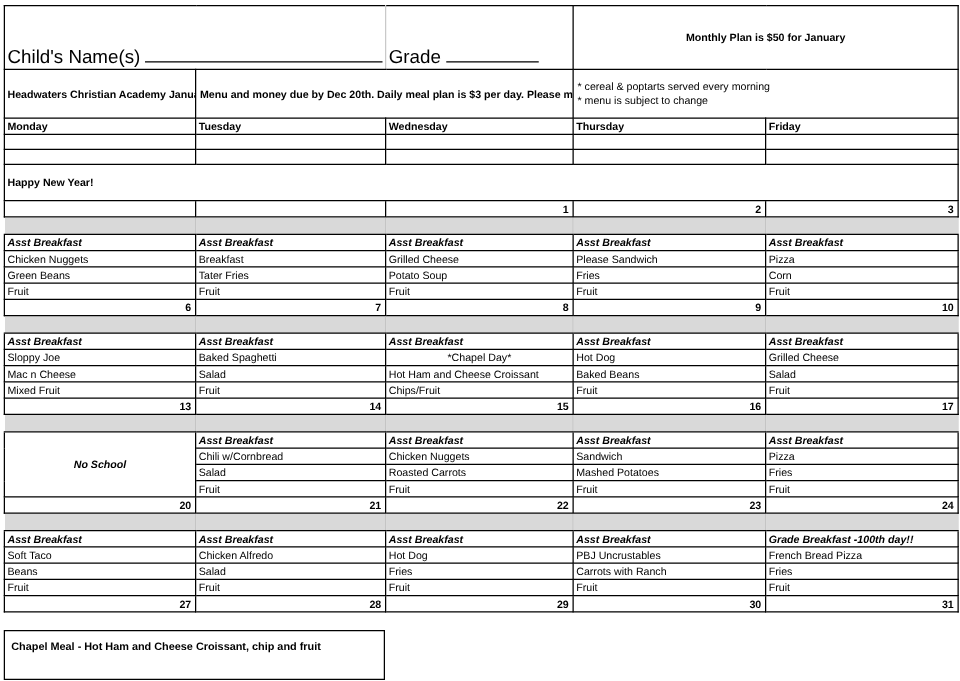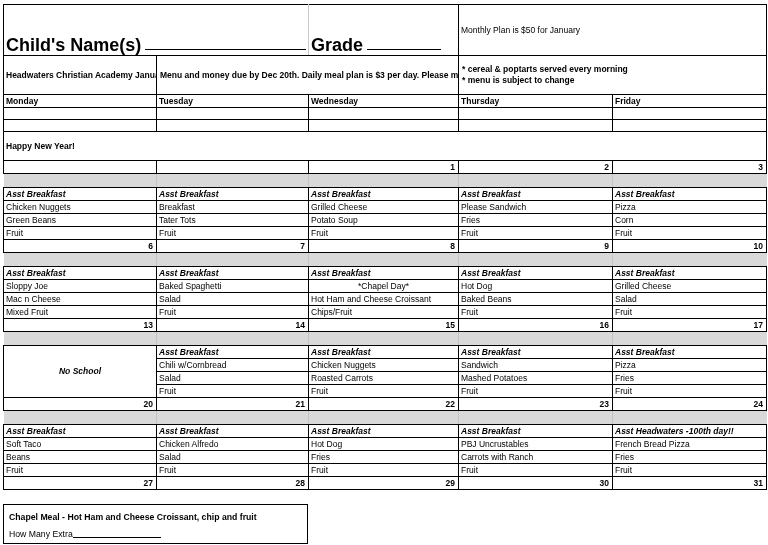--- a/index.html
+++ b/index.html
@@ -48,59 +48,59 @@
     height: 47px;
     vertical-align: bottom !important;
     padding-bottom: 3px !important;
     position: relative;
   }
   .child-inner {
     display: flex;
     align-items: flex-end;
   }
   .child-label {
-    font-size: 18px;
-    font-weight: bold;
+    font-size: 15px;
+    font-weight: normal;
     line-height: 13px;
     white-space: nowrap;
   }
   .rule {
     flex: 1;
     border-bottom: 1.6px solid #000;
     margin-left: 4px;
     margin-bottom: 2px;
     height: 1px;
   }
   .grade-rule { width: 74px; flex: none; }
   .thin-div-right { border-right: 1px solid #c9c9c9 !important; }
   .monthly-plan {
-    text-align: left;
+    text-align: center;
     font-size: 12px;
-    font-weight: normal;
+    font-weight: bold;
     vertical-align: middle !important;
   }
   .school-name {
     font-size: 8.6px;
     font-weight: bold;
     line-height: 11.5px;
     white-space: normal;
     height: 38px;
     vertical-align: middle !important;
   }
   .due-note {
     font-size: 8.8px;
     font-weight: bold;
     line-height: 11.5px;
     white-space: normal;
     vertical-align: middle !important;
     padding-left: 3px !important;
   }
   .star-note {
     font-size: 8.3px;
-    font-weight: bold;
+    font-weight: normal;
     line-height: 11.5px;
     white-space: normal;
     vertical-align: middle !important;
     padding-left: 3px !important;
   }
   .daynames td {
     font-size: 8.3px;
     font-weight: bold;
     height: 12px;
     margin-top: 26px;
@@ -270,21 +270,21 @@
       </tr>
       <tr class="item">
         <td>Chicken Nuggets</td>
         <td>Breakfast</td>
         <td>Grilled Cheese</td>
         <td>Please Sandwich</td>
         <td>Pizza</td>
       </tr>
       <tr class="item">
         <td>Green Beans</td>
-        <td>Tater Tots</td>
+        <td>Tater Fries</td>
         <td>Potato Soup</td>
         <td>Fries</td>
         <td>Corn</td>
       </tr>
       <tr class="item">
         <td>Fruit</td>
         <td>Fruit</td>
         <td>Fruit</td>
         <td>Fruit</td>
         <td>Fruit</td>
@@ -388,21 +388,21 @@
         <td class="sep"></td>
         <td class="sep"></td>
         <td></td>
       </tr>
 
       <tr class="breakfast">
         <td>Asst Breakfast</td>
         <td>Asst Breakfast</td>
         <td>Asst Breakfast</td>
         <td>Asst Breakfast</td>
-        <td>Asst Headwaters -100th day!!</td>
+        <td>Grade Breakfast -100th day!!</td>
       </tr>
       <tr class="item">
         <td>Soft Taco</td>
         <td>Chicken Alfredo</td>
         <td>Hot Dog</td>
         <td>PBJ Uncrustables</td>
         <td>French Bread Pizza</td>
       </tr>
       <tr class="item">
         <td>Beans</td>
@@ -424,19 +424,15 @@
         <td>29</td>
         <td>30</td>
         <td>31</td>
       </tr>
 
     </tbody>
   </table>
 
   <div class="note-box">
     <div class="note-line1">Chapel Meal - Hot Ham and Cheese Croissant, chip and fruit</div>
-    <div class="note-line2">
-      <span>How Many Extra</span>
-      <span class="note-rule"></span>
-    </div>
   </div>
 
 </div>
 
 </body></html>

